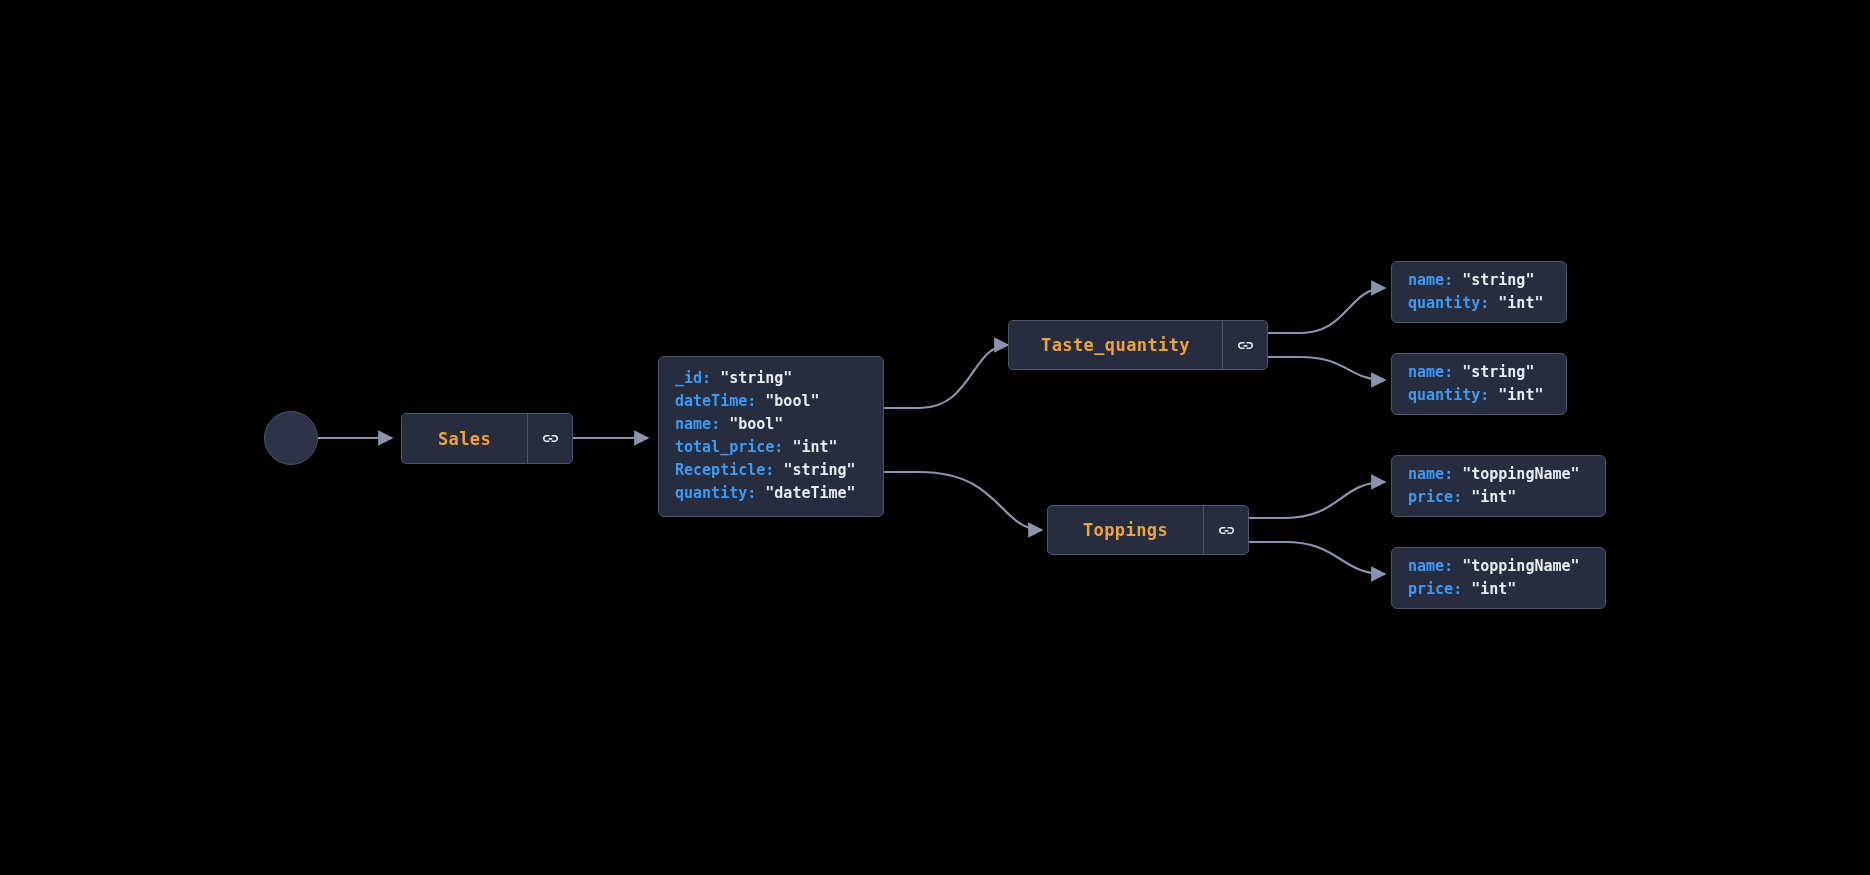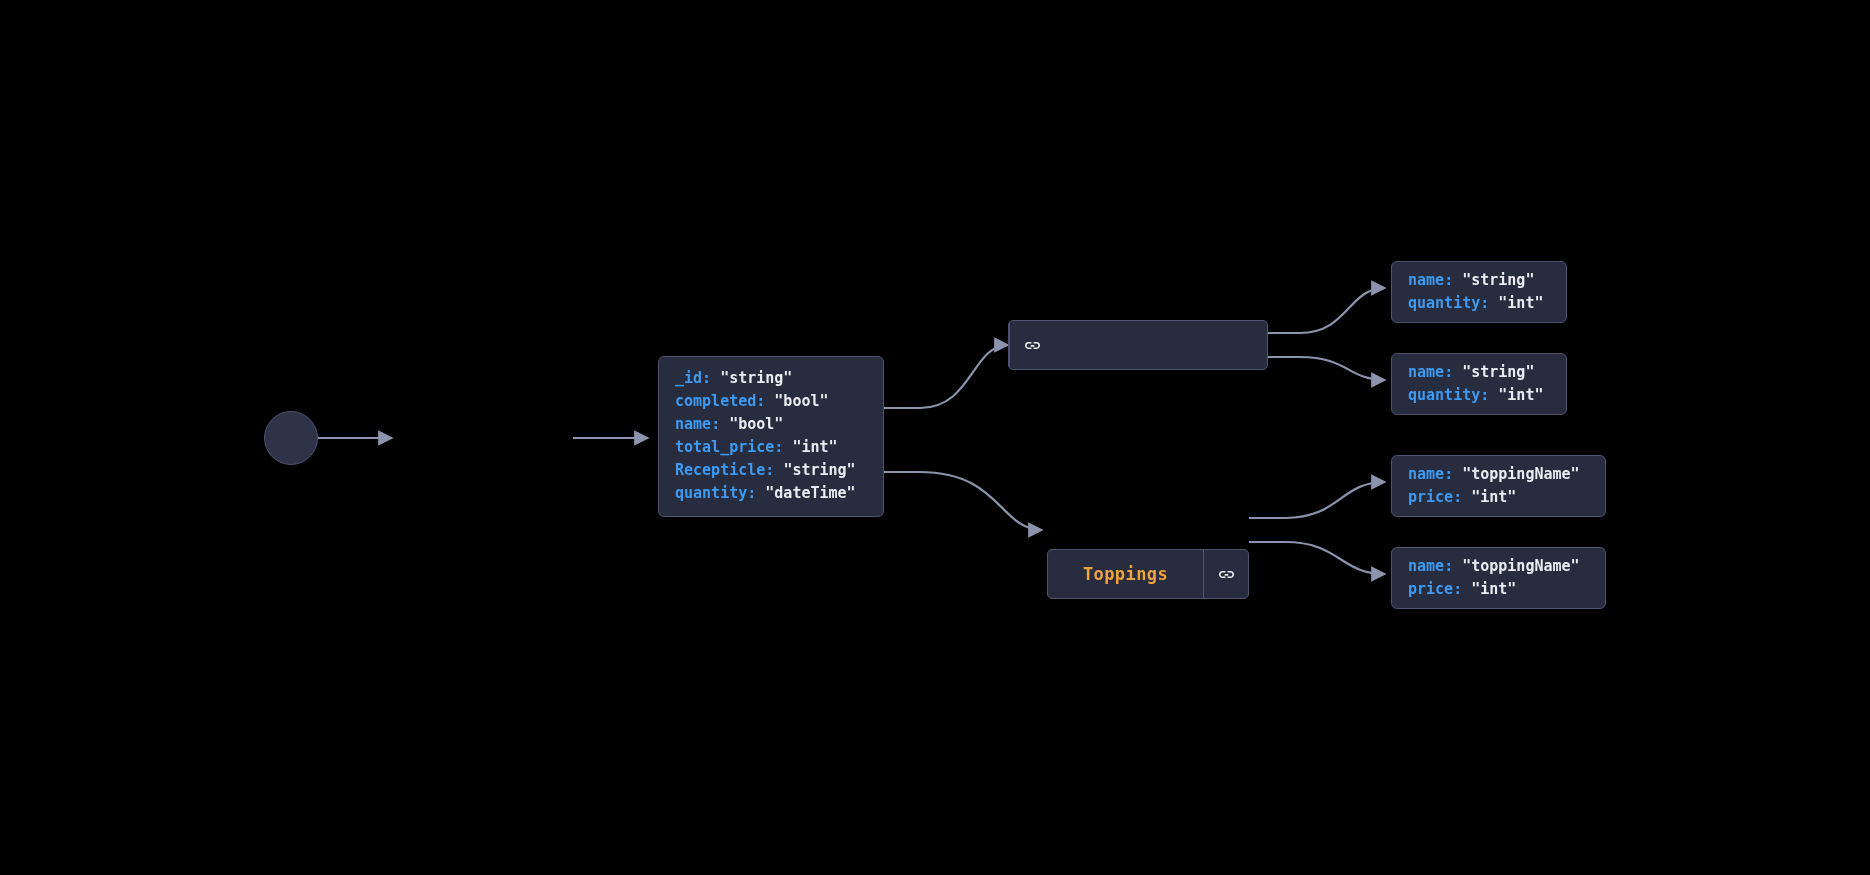--- a/index.html
+++ b/index.html
@@ -132,58 +132,69 @@
 
     <path d="M 1268 357 L 1300 357 C 1348 357 1348 380 1385 380" fill="none" stroke="#8b93ad" stroke-width="2.2" marker-end="url(#arrow)"></path>
 
     <path d="M 1249 518 L 1285 518 C 1340 518 1340 482 1385 482" fill="none" stroke="#8b93ad" stroke-width="2.2" marker-end="url(#arrow)"></path>
 
     <path d="M 1249 542 L 1285 542 C 1340 542 1340 574 1385 574" fill="none" stroke="#8b93ad" stroke-width="2.2" marker-end="url(#arrow)"></path>
   </svg>
 
   <div class="start-node" style="left:264px; top:411px;"></div>
 
-
-  <div class="schema-box" style="left:658px; top:356px; width:226px; height:161px;">
-    <div class="schema-row">
-      <span class="schema-key">_id</span><span class="schema-colon">:</span>
-      <span class="schema-val">"string"</span>
-    </div>
-    <div class="schema-row">
-      <span class="schema-key">completed</span><span class="schema-colon">:</span>
-      <span class="schema-val">"bool"</span>
-    </div>
-    <div class="schema-row">
-      <span class="schema-key">name</span><span class="schema-colon">:</span>
-      <span class="schema-val">"bool"</span>
-    </div>
-    <div class="schema-row">
-      <span class="schema-key">total_price</span><span class="schema-colon">:</span>
-      <span class="schema-val">"int"</span>
-    </div>
-    <div class="schema-row">
-      <span class="schema-key">Recepticle</span><span class="schema-colon">:</span>
-      <span class="schema-val">"string"</span>
-    </div>
-    <div class="schema-row">
-      <span class="schema-key">quantity</span><span class="schema-colon">:</span>
-      <span class="schema-val">"dateTime"</span>
-    </div>
-  </div>
-
-  <div class="collection-node" style="left:1008px; top:320px; width:260px; height:50px;">
+  <div class="collection-node" style="left:401px; top:413px; width:172px; height:51px;">
+    <div class="collection-label">Sales</div>
     <div class="collection-link">
       <svg width="19" height="19" viewBox="0 0 24 24" fill="none" stroke="#e9ecf2" stroke-width="2" stroke-linecap="round" stroke-linejoin="round">
         <path d="M10.5 12.5h3"></path>
         <path d="M10 8.5H7a3.5 3.5 0 0 0 0 7h3"></path>
         <path d="M14 8.5h3a3.5 3.5 0 0 1 0 7h-3"></path>
       </svg>
     </div>
   </div>
 
+  <div class="schema-box" style="left:658px; top:356px; width:226px; height:161px;">
+    <div class="schema-row">
+      <span class="schema-key">_id</span><span class="schema-colon">:</span>
+      <span class="schema-val">"string"</span>
+    </div>
+    <div class="schema-row">
+      <span class="schema-key">dateTime</span><span class="schema-colon">:</span>
+      <span class="schema-val">"bool"</span>
+    </div>
+    <div class="schema-row">
+      <span class="schema-key">name</span><span class="schema-colon">:</span>
+      <span class="schema-val">"bool"</span>
+    </div>
+    <div class="schema-row">
+      <span class="schema-key">total_price</span><span class="schema-colon">:</span>
+      <span class="schema-val">"int"</span>
+    </div>
+    <div class="schema-row">
+      <span class="schema-key">Recepticle</span><span class="schema-colon">:</span>
+      <span class="schema-val">"string"</span>
+    </div>
+    <div class="schema-row">
+      <span class="schema-key">quantity</span><span class="schema-colon">:</span>
+      <span class="schema-val">"dateTime"</span>
+    </div>
+  </div>
+
+  <div class="collection-node" style="left:1008px; top:320px; width:260px; height:50px;">
+    <div class="collection-label">Taste_quantity</div>
+    <div class="collection-link">
+      <svg width="19" height="19" viewBox="0 0 24 24" fill="none" stroke="#e9ecf2" stroke-width="2" stroke-linecap="round" stroke-linejoin="round">
+        <path d="M10.5 12.5h3"></path>
+        <path d="M10 8.5H7a3.5 3.5 0 0 0 0 7h3"></path>
+        <path d="M14 8.5h3a3.5 3.5 0 0 1 0 7h-3"></path>
+      </svg>
+    </div>
+  </div>
+
   <div class="schema-box" style="left:1391px; top:261px; width:176px; height:62px;">
     <div class="schema-row">
       <span class="schema-key">name</span><span class="schema-colon">:</span>
       <span class="schema-val">"string"</span>
     </div>
     <div class="schema-row">
       <span class="schema-key">quantity</span><span class="schema-colon">:</span>
       <span class="schema-val">"int"</span>
     </div>
   </div>
@@ -192,21 +203,21 @@
     <div class="schema-row">
       <span class="schema-key">name</span><span class="schema-colon">:</span>
       <span class="schema-val">"string"</span>
     </div>
     <div class="schema-row">
       <span class="schema-key">quantity</span><span class="schema-colon">:</span>
       <span class="schema-val">"int"</span>
     </div>
   </div>
 
-  <div class="collection-node" style="left:1047px; top:505px; width:202px; height:50px;margin-top:44px;">
+  <div class="collection-node" style="left:1047px; top:505px; width:202px; height:50px;">
     <div class="collection-label">Toppings</div>
     <div class="collection-link">
       <svg width="19" height="19" viewBox="0 0 24 24" fill="none" stroke="#e9ecf2" stroke-width="2" stroke-linecap="round" stroke-linejoin="round">
         <path d="M10.5 12.5h3"></path>
         <path d="M10 8.5H7a3.5 3.5 0 0 0 0 7h3"></path>
         <path d="M14 8.5h3a3.5 3.5 0 0 1 0 7h-3"></path>
       </svg>
     </div>
   </div>
 

